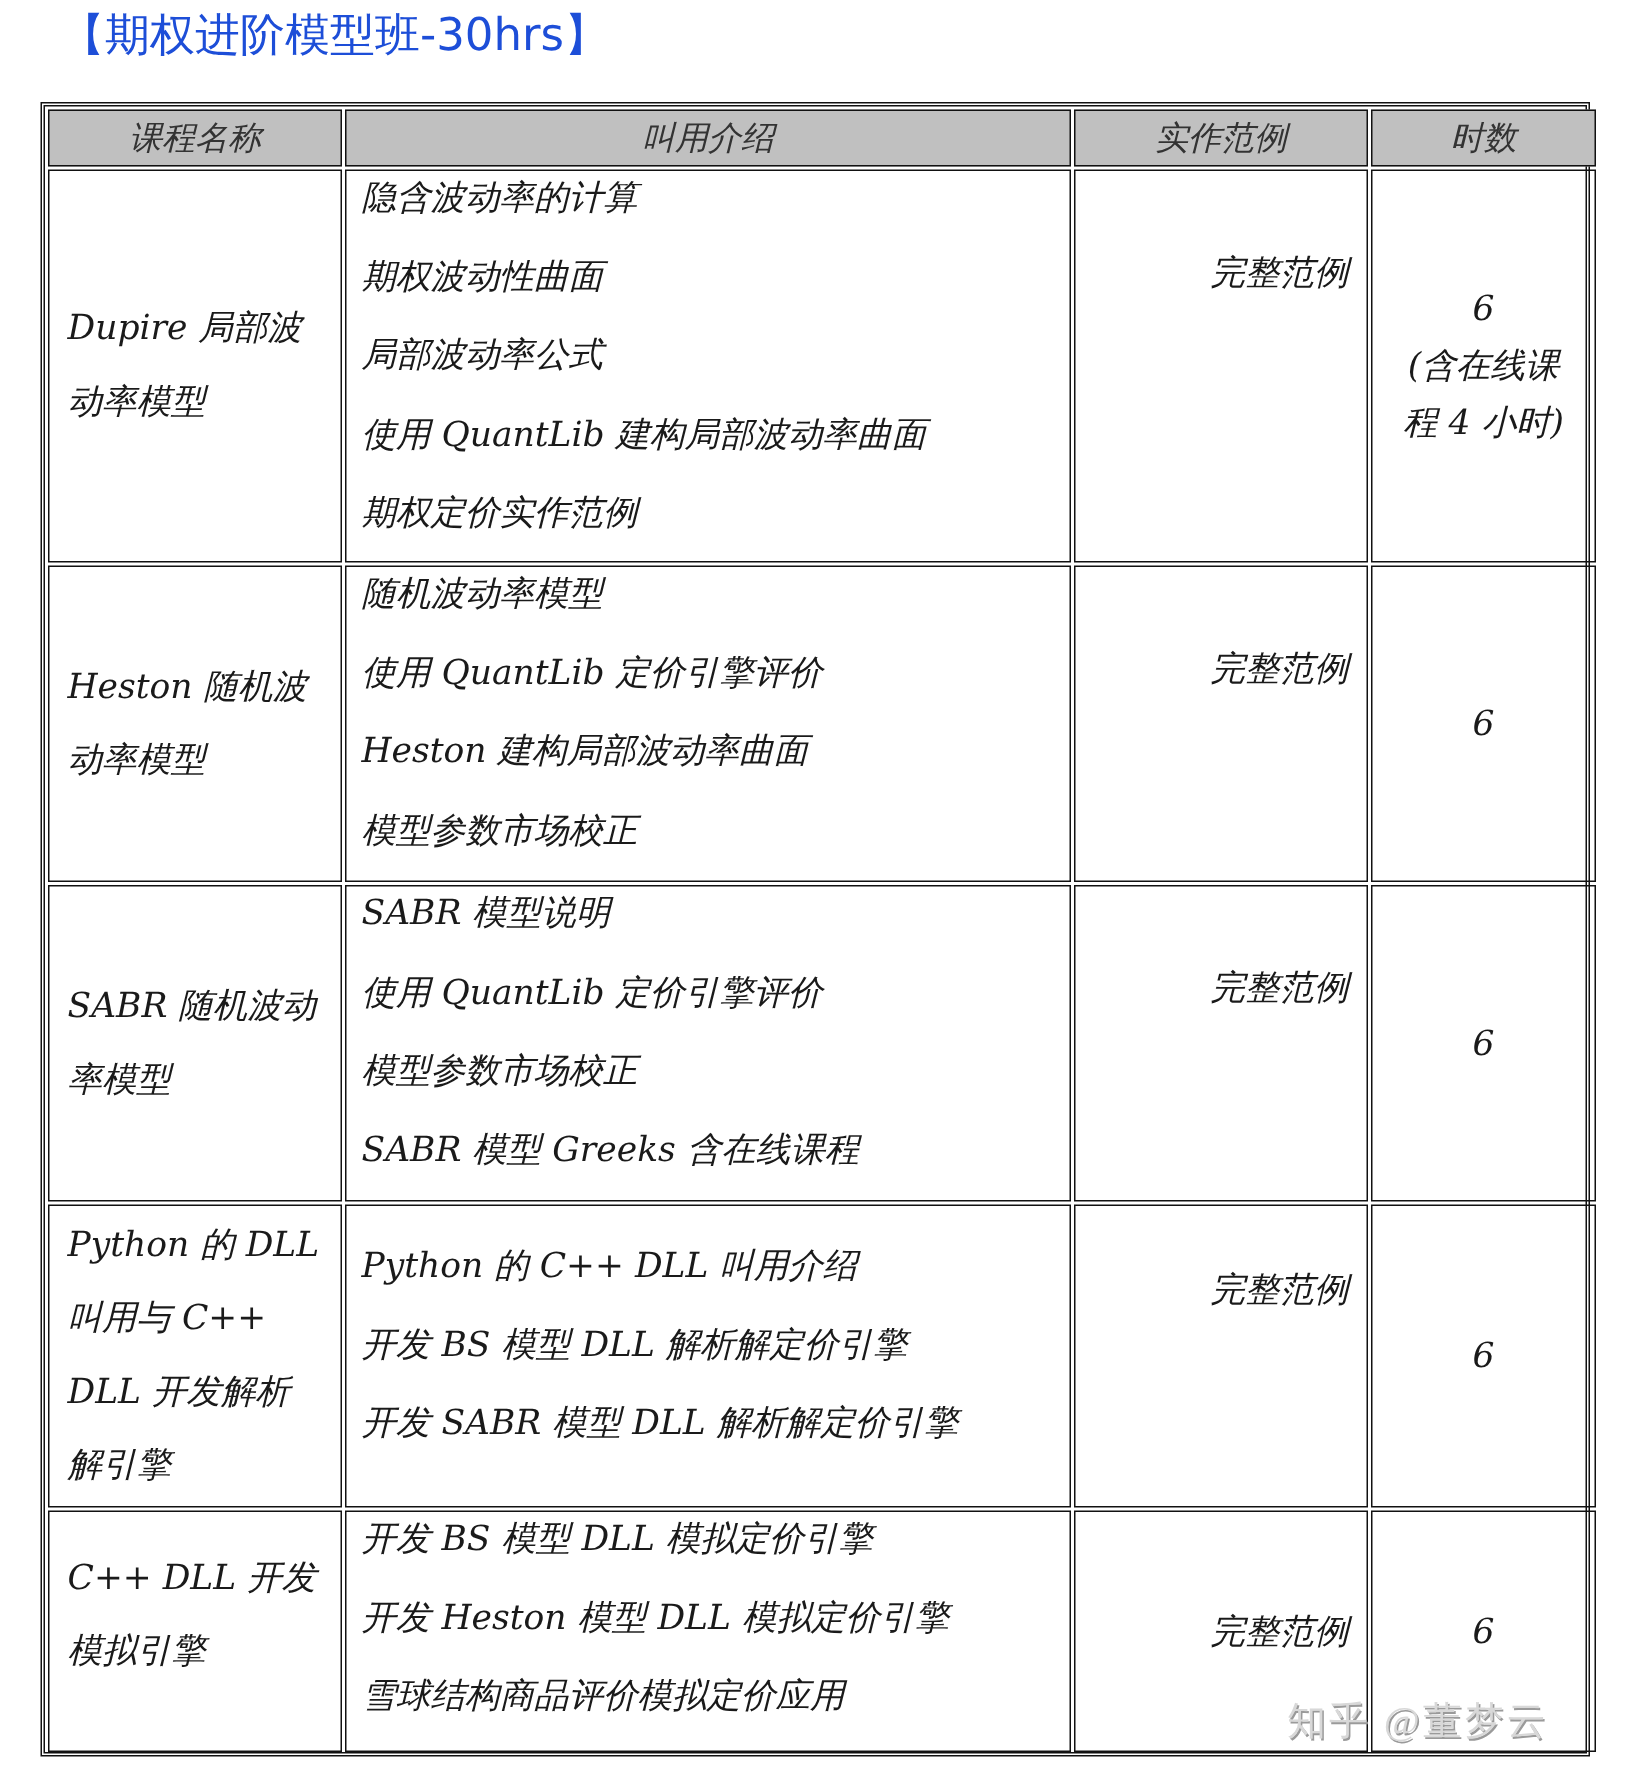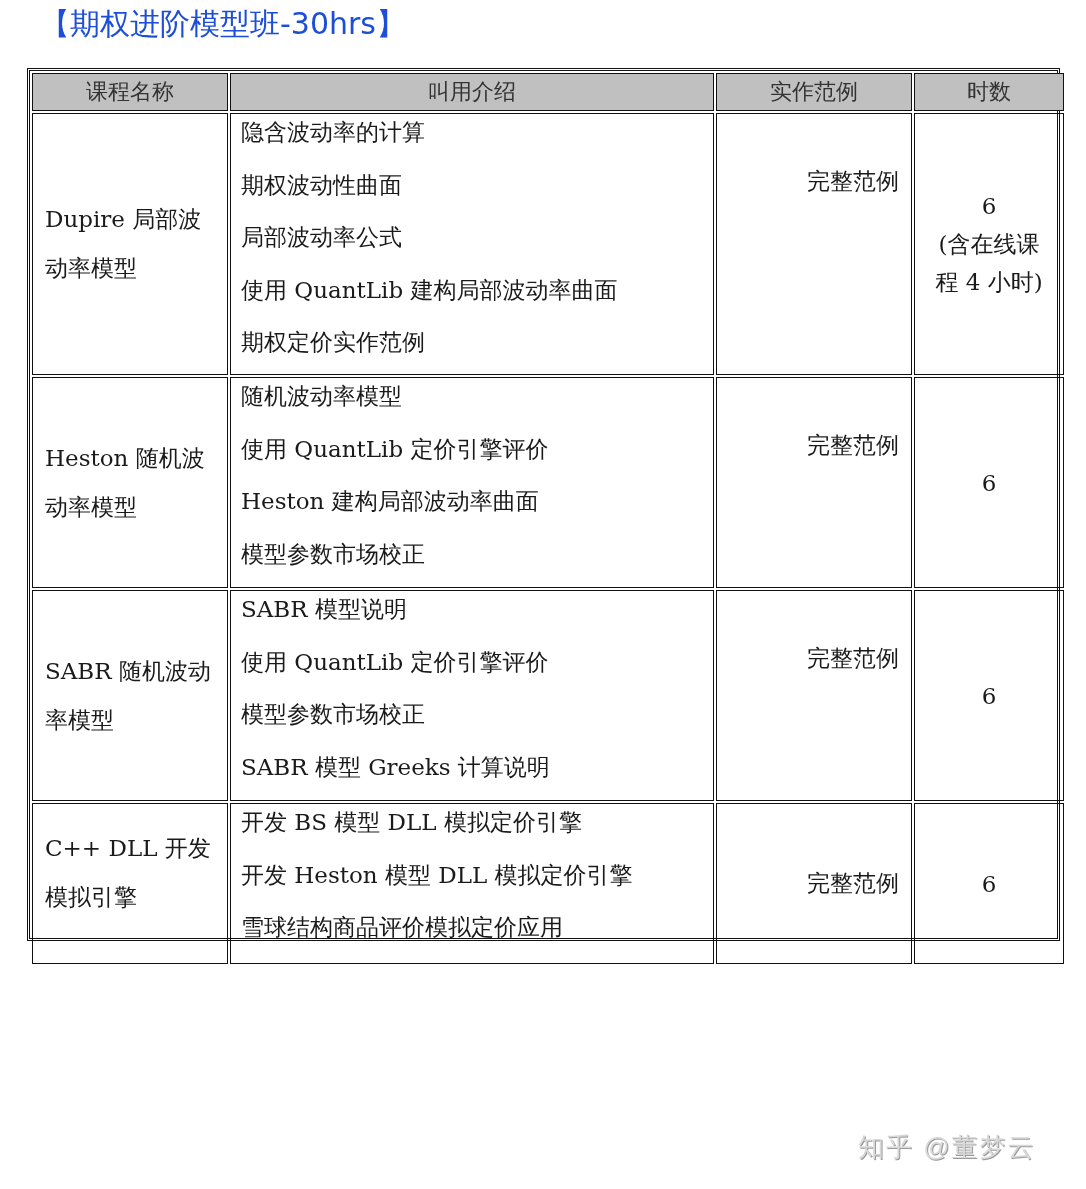--- a/index.html
+++ b/index.html
@@ -8,22 +8,22 @@
       font-family: "DejaVu Serif", "Liberation Serif", serif;
       color: #1a1a1a;
     }
     .title {
       position: absolute; left: 40px; top: 2px;
       font-size: 30px; line-height: 44px; color: #1d4ed8;
       font-family: "DejaVu Sans", "Liberation Sans", sans-serif;
       letter-spacing: 0px;
     }
     .table-wrap {
-      position: absolute; left: 27px; top: 68px; width: 1033px; height: 873px;
-      border: 3px double #111; box-sizing: border-box;
+      position: absolute; left: 27px; top: 68px; width: 1033px; height: 1103px;
+      border: 3px double #111; box-sizing: border-box; font-style: italic;
     }
     table {
       border-collapse: separate; border-spacing: 2px;
       width: 100%; height: 100%; table-layout: fixed;
     }
     td, th {
       border: 1.5px solid #111; box-sizing: border-box;
       font-weight: normal; font-size: 23px; vertical-align: middle;
       padding: 0 12px;
     }
@@ -33,21 +33,21 @@
       font-size: 22px;
     }
     .name-cell { line-height: 49px; }
     .outline-cell { vertical-align: top; padding-left: 10px; }
     .outline-line { line-height: 52.5px; white-space: nowrap; }
     .example-cell { text-align: right; vertical-align: top; padding-top: 52px; }
     .hours-cell { text-align: center; line-height: 38px; }
     .watermark {
       position: absolute; left: 858px; top: 1130px;
       font-size: 26px; color: #d8d8d8; text-shadow: 1px 1px 0 #9a9a9a;
-      font-family: Liberation Sans, sans-serif; letter-spacing: 2px;
+      font-family: Liberation Serif, serif; letter-spacing: 2px;
     }
   </style>
 </head>
 <body>
 
 <div class="title">【期权进阶模型班-30hrs】</div>
 
 <div class="table-wrap">
   <table>
     <colgroup>
@@ -90,23 +90,33 @@
         </td>
         <td class="example-cell">完整范例</td>
         <td class="hours-cell">6</td>
       </tr>
       <tr style="height:211px">
         <td class="name-cell">SABR 随机波动率模型</td>
         <td class="outline-cell">
           <div class="outline-line" style="margin-top:-8px">SABR 模型说明</div>
           <div class="outline-line">使用 QuantLib 定价引擎评价</div>
           <div class="outline-line">模型参数市场校正</div>
-          <div class="outline-line">SABR 模型 Greeks 计算说明</div>
+          <div class="outline-line">SABR 模型 Greeks 含在线课程</div>
         </td>
         <td class="example-cell">完整范例</td>
+        <td class="hours-cell">6</td>
+      </tr>
+      <tr style="height:202px">
+        <td class="name-cell">Python 的 DLL 叫用与 C++ DLL 开发解析解引擎</td>
+        <td class="outline-cell" style="padding-top:14px">
+          <div class="outline-line">Python 的 C++ DLL 叫用介绍</div>
+          <div class="outline-line">开发 BS 模型 DLL 解析解定价引擎</div>
+          <div class="outline-line">开发 SABR 模型 DLL 解析解定价引擎</div>
+        </td>
+        <td class="example-cell" style="padding-top:40px">完整范例</td>
         <td class="hours-cell">6</td>
       </tr>
       <tr style="height:161px">
         <td class="name-cell" style="vertical-align:top;padding-top:20px">C++ DLL 开发模拟引擎</td>
         <td class="outline-cell">
           <div class="outline-line" style="margin-top:-8px">开发 BS 模型 DLL 模拟定价引擎</div>
           <div class="outline-line">开发 Heston 模型 DLL 模拟定价引擎</div>
           <div class="outline-line">雪球结构商品评价模拟定价应用</div>
         </td>
         <td class="example-cell" style="vertical-align:middle;padding-top:0">完整范例</td>

